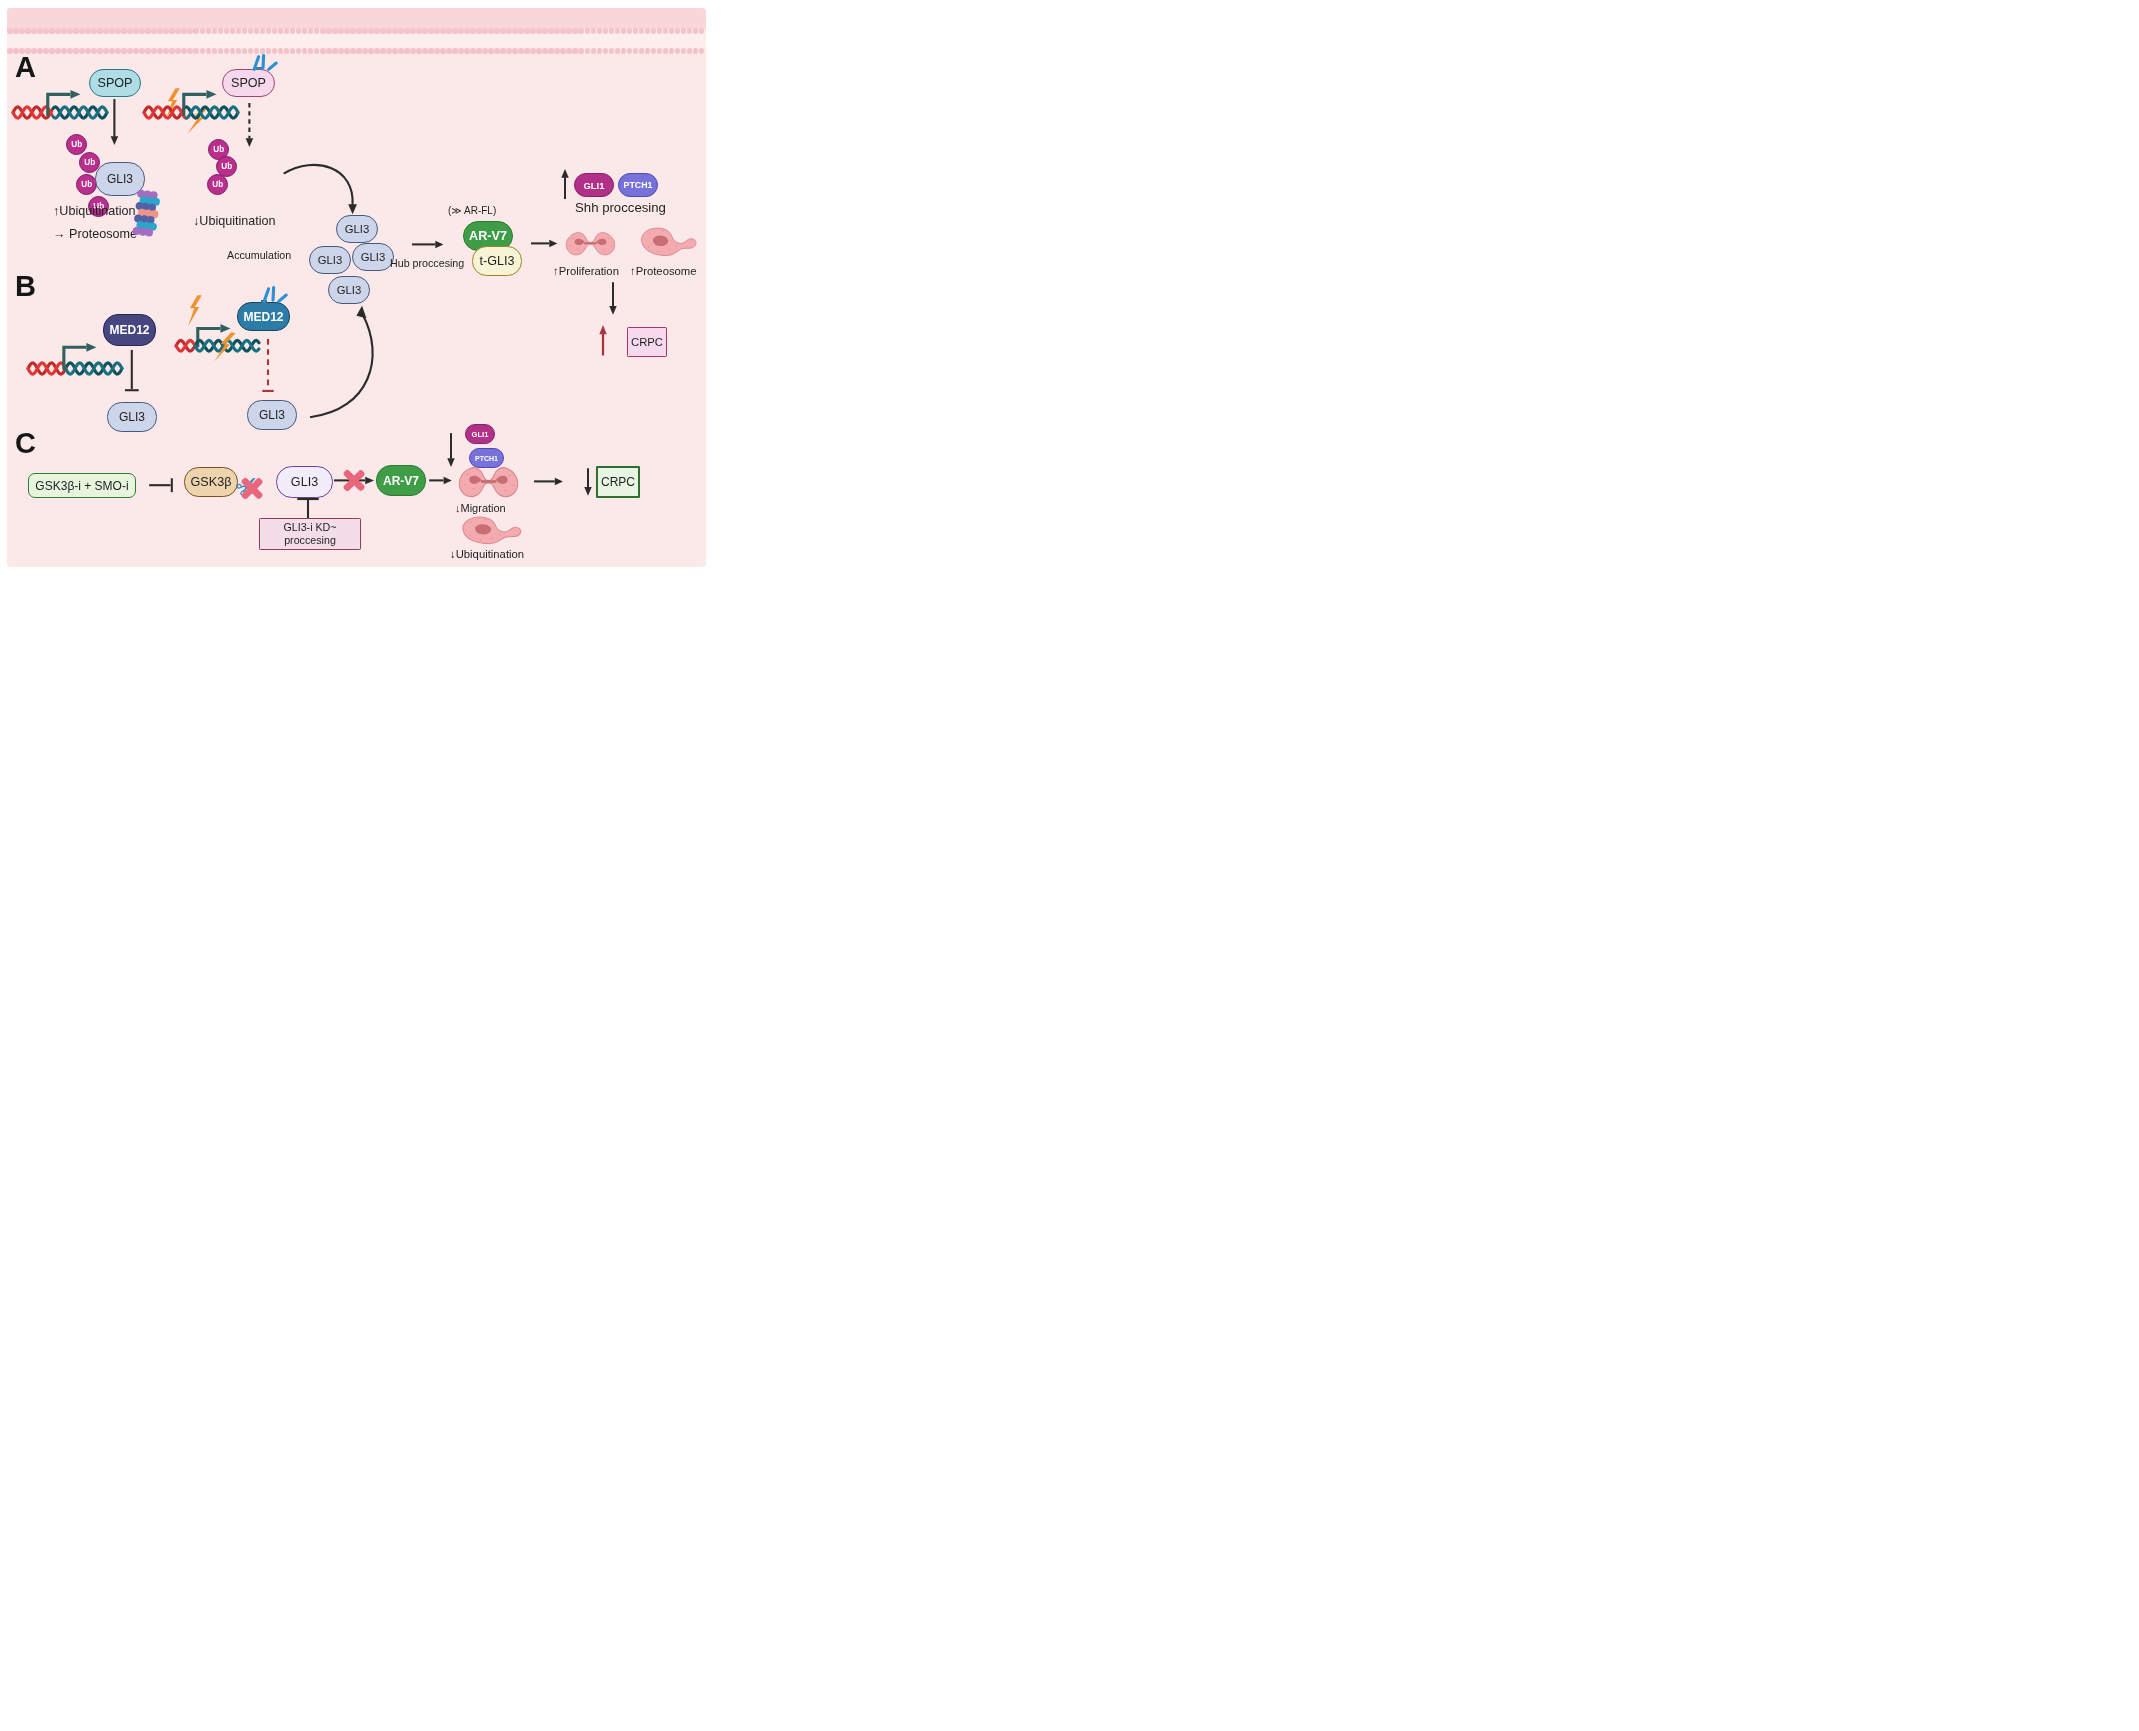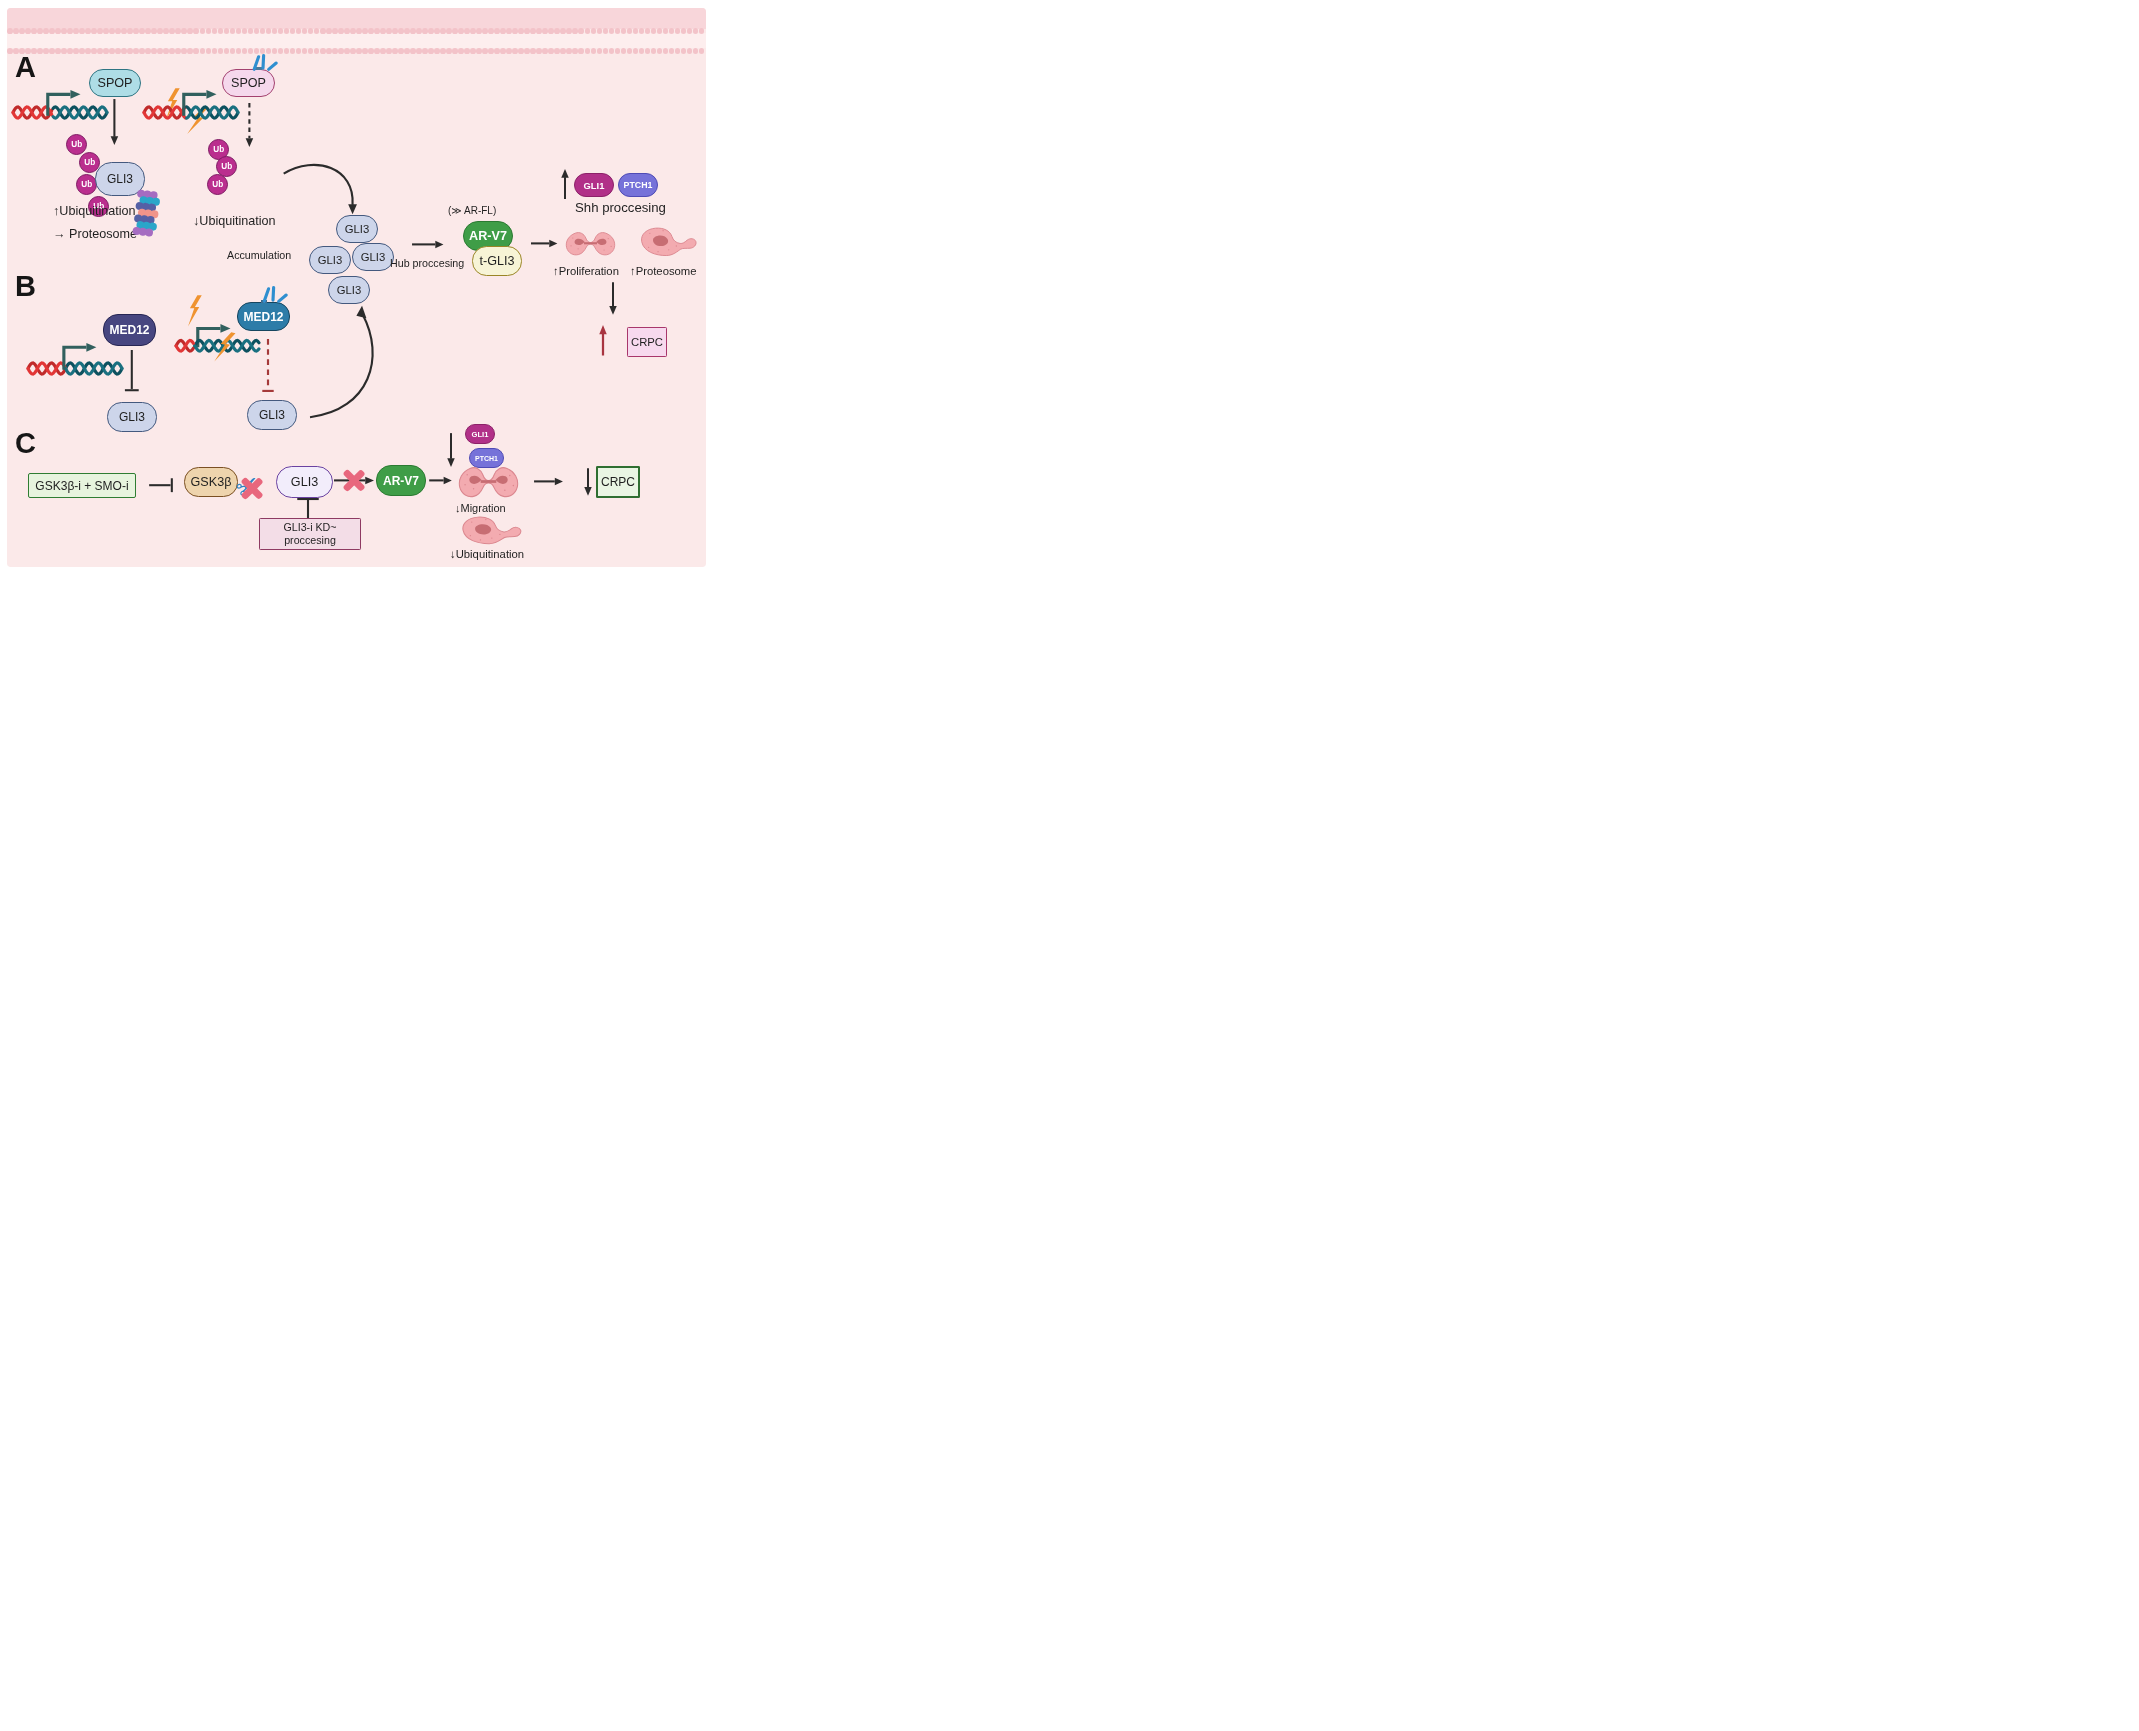--- a/index.html
+++ b/index.html
@@ -505,21 +505,21 @@
     </svg>
   <div class="pill" style="left:247px;top:400px;width:50px;height:30px;border-radius:14.5px;background:var(--gli3Fill);border:1.6px solid var(--gli3Edge);font-size:12px">GLI3</div>
 
   <svg class="ic arr" style="left:300px;top:293px" width="94" height="135" viewBox="0 0 150 215">
     <path d="M16,198 C112,186 136,102 100,34" style="fill:none;stroke:var(--arrow);stroke-width:3.4"></path>
     <polygon points="106,40 90,36 99,20"></polygon>
     </svg>
 
   <div class="lbl" style="left:15px;top:429px;font-size:29px">C</div>
 
-  <div class="pill" style="left:28px;top:473px;width:108px;height:25px;border-radius:2px;background:var(--comboFill);border:1.9px solid var(--comboEdge);font-size:12px">GSK3β-i + SMO-i</div>
+  <div class="pill" style="left:28px;top:473px;width:108px;height:25px;border-radius:7px;background:var(--comboFill);border:1.9px solid var(--comboEdge);font-size:12px">GSK3β-i + SMO-i</div>
   <svg class="ic arr" style="left:149px;top:477px" width="28" height="16.4" viewBox="0 0 44 26">
     <line x1="0" y1="13" x2="34" y2="13"></line>
       <line x1="36" y1="2" x2="36" y2="24"></line>
     </svg>
   <div class="pill" style="left:184px;top:467px;width:54px;height:30px;border-radius:14.5px;background:var(--gsk3bFill);border:1.9px solid var(--gsk3bEdge);font-size:12.6px">GSK3β</div>
 
   <div class="scis" style="left:237px;top:473px">✂</div>
   <div class="xmark" style="left:239px;top:475px">
     <div class="xb xb1"></div>
       <div class="xb xb2"></div>

